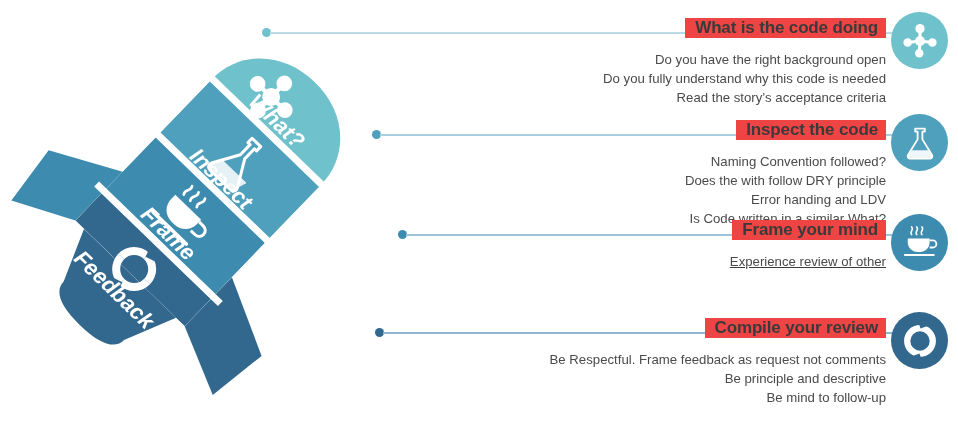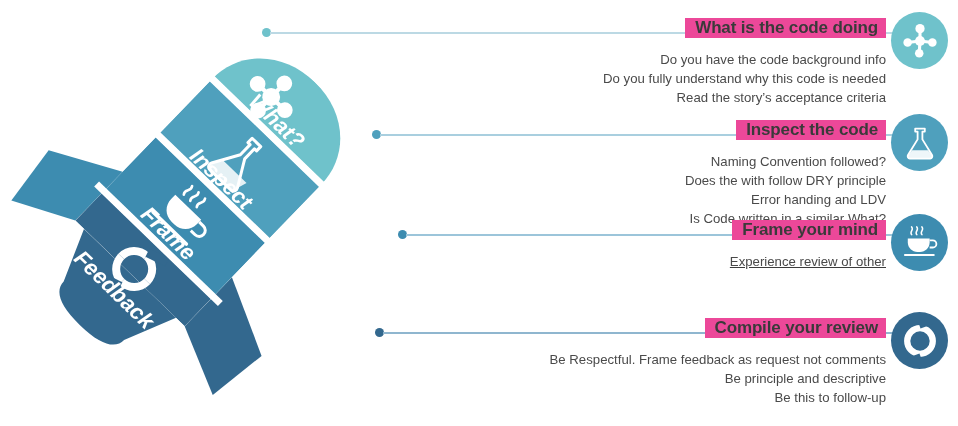--- a/index.html
+++ b/index.html
@@ -67,21 +67,21 @@
 
   .sec-title {
     position: absolute;
     right: 72px;
     top: 0px;
     font-size: 17px;
     font-weight: bold;
     color: #3a3a3a;
     white-space: nowrap;
     letter-spacing: -0.15px;
-    background: #ec4899;
+    background: #ef4444;
     padding-left: 10px;
     padding-right: 8px;
   }
 
   .sec-lines {
     text-align: right;
     padding-right: 72px;
     font-size: 13.2px;
     line-height: 19px;
     color: #4a4a4a;
@@ -211,21 +211,21 @@
             <line x1="22" y1="22" x2="21" y2="38" stroke="#ffffff" stroke-width="4"></line>
             <circle cx="22" cy="6" r="6" fill="#ffffff"></circle>
             <circle cx="6" cy="24" r="5.5" fill="#ffffff"></circle>
             <circle cx="38" cy="24" r="5.5" fill="#ffffff"></circle>
             <circle cx="21" cy="38" r="5.5" fill="#ffffff"></circle>
             <circle cx="22" cy="22" r="6.5" fill="#ffffff"></circle>
           </svg>
         </span>
       </div>
       <div class="sec-lines">
-        <div>Do you have the code background info</div>
+        <div>Do you have the right background open</div>
         <div>Do you fully understand why this code is needed</div>
         <div>Read the story’s acceptance criteria</div>
       </div>
     </div>
 
     <div class="section" style="top:120px;">
       <div class="sec-row">
         <span class="connector-dot" style="left:122px;background:#4FA0BD;"></span>
         <span class="connector" style="left:130px;width:552px;background:#a9cfdf;"></span>
         <span class="sec-title">Inspect the code</span>
@@ -277,18 +277,18 @@
             <path d="M26,49 A23,23 0 0 1 3,26 L12,26 A14,14 0 0 0 26,40 Z" fill="#ffffff"></path>
             <path d="M3,26 A23,23 0 0 1 26,3 L26,12 A14,14 0 0 0 12,26 Z" fill="#ffffff"></path>
             <rect x="25" y="-2" width="22" height="10" fill="#33688E" transform="rotate(-20 26 3)"></rect>
             <rect x="5" y="44" width="22" height="10" fill="#33688E" transform="rotate(-20 26 49)"></rect>
           </svg>
         </span>
       </div>
       <div class="sec-lines">
         <div>Be Respectful. Frame feedback as request not comments</div>
         <div>Be principle and descriptive</div>
-        <div>Be this to follow-up</div>
+        <div>Be mind to follow-up</div>
       </div>
     </div>
 
   </div>
 </div>
 
 </body></html>

